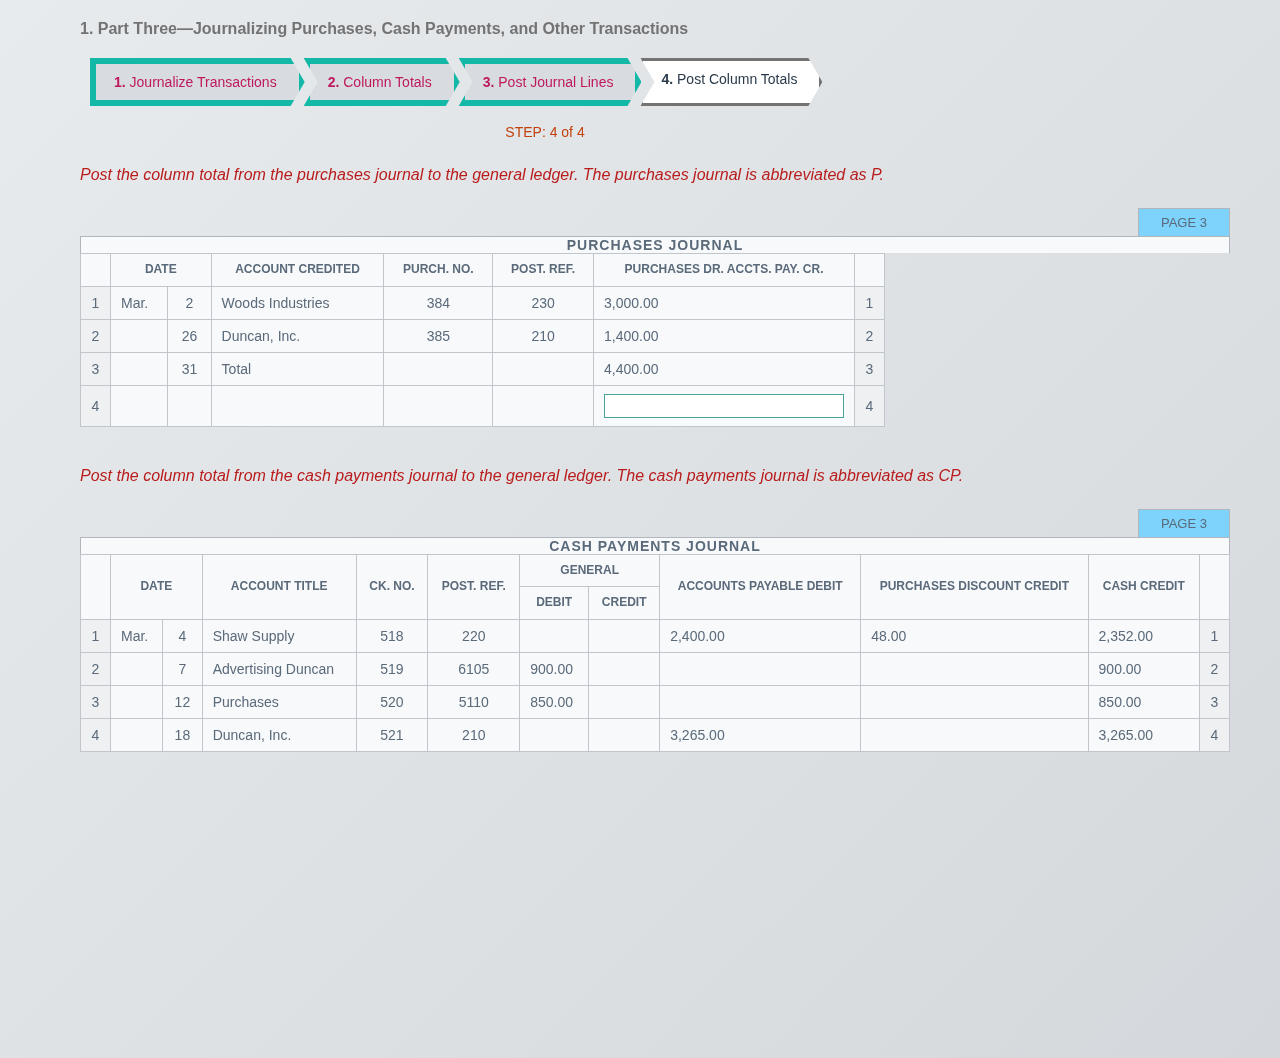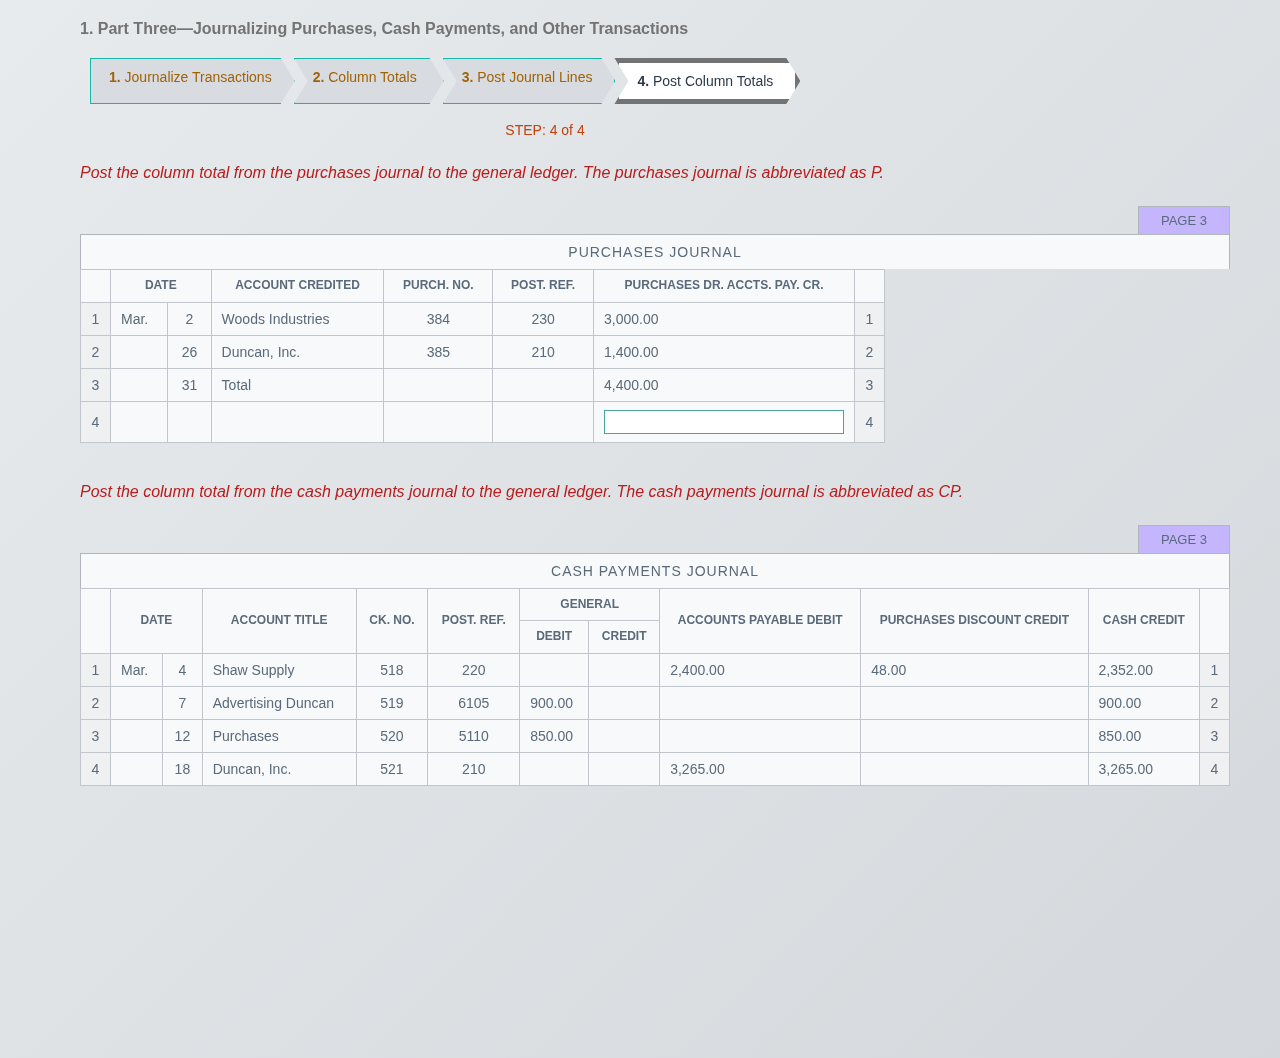--- a/index.html
+++ b/index.html
@@ -15,33 +15,33 @@
 .section-title {
   font-weight: bold;
   font-size: 16px;
   color: #737373;
   margin-bottom: 20px;
   margin-left: 20px;
 }
 .stepper { display: flex; margin-left: 30px; margin-bottom: 8px; }
 .step {
   background: #d8dce0;
-  border: 1px solid #14b8a6;
+  border: 6px solid #14b8a6;
   padding: 10px 22px 10px 18px;
   font-size: 14px;
-  color: #a16207;
+  color: #be185d;
   position: relative;
   min-width: 150px;
   margin-right: -1px;
   clip-path: polygon(0 0, calc(100% - 14px) 0, 100% 50%, calc(100% - 14px) 100%, 0 100%, 14px 50%);
 }
 .step:first-child { clip-path: polygon(0 0, calc(100% - 14px) 0, 100% 50%, calc(100% - 14px) 100%, 0 100%); }
 .step.active {
   background: #fff;
-  border: 5px solid #737373;
+  border: 3px solid #737373;
   color: #2a3a4a;
 }
 .step b { font-weight: bold; }
 .step-indicator {
   text-align: center;
   font-size: 14px;
   color: #c2410c;
   margin: 18px 0 26px 0;
   width: 770px;
   padding-left: 200px;
@@ -56,28 +56,28 @@
 .journal-tab {
   display: flex;
   justify-content: flex-end;
 }
 .page-tab {
   border: 1px solid #b0b6bc;
   border-bottom: none;
   padding: 6px 22px;
   font-size: 13px;
   color: #5a6a7a;
-  background: #c4b5fd;
+  background: #7dd3fc;
 }
 .journal-title {
   text-align: center;
   font-size: 14px;
-  font-weight: normal;
+  font-weight: bold;
   letter-spacing: 1px;
-  padding: 9px 0;
+  padding: 0 0;
   border: 1px solid #b0b6bc;
   border-bottom: none;
   background: #f8f9fa;
   color: #5a6a7a;
 }
 table.journal {
   width: 100%;
   border-collapse: collapse;
   font-size: 14px;
 }

